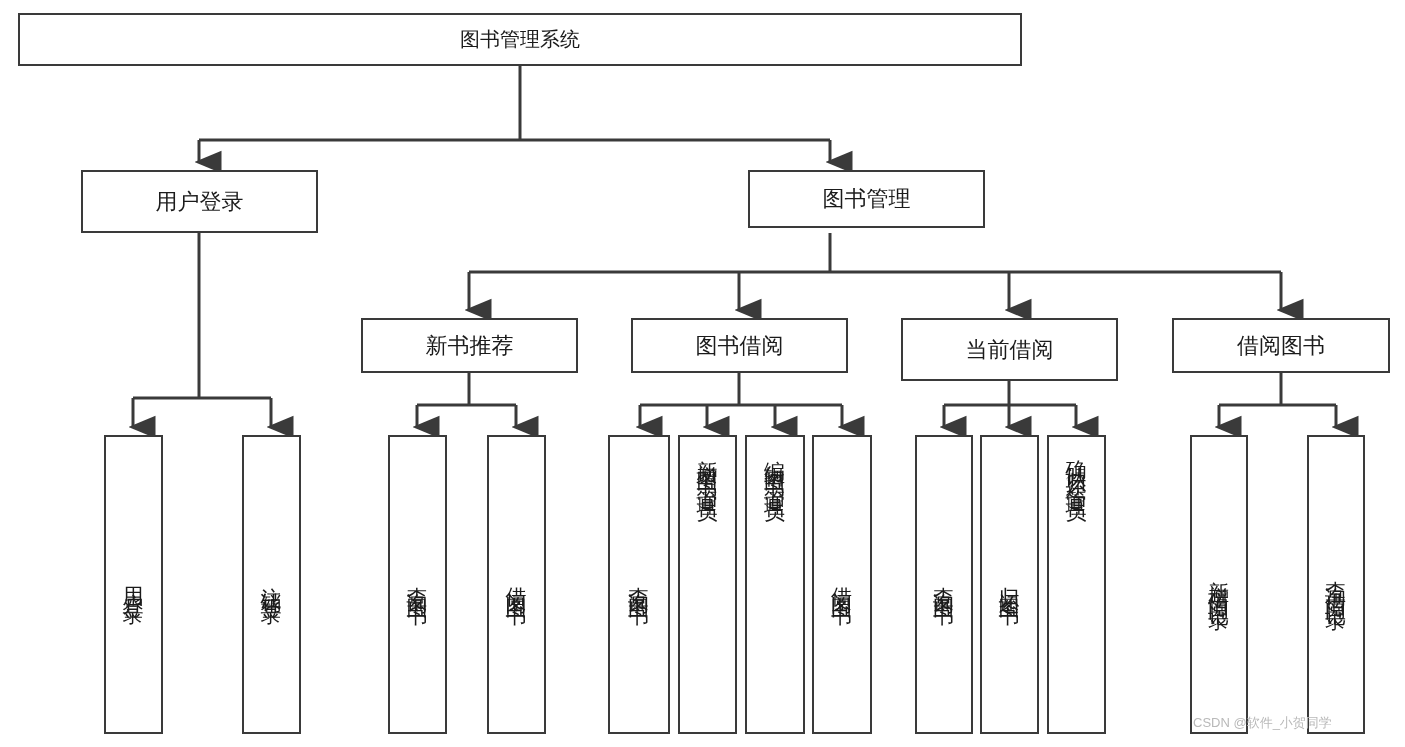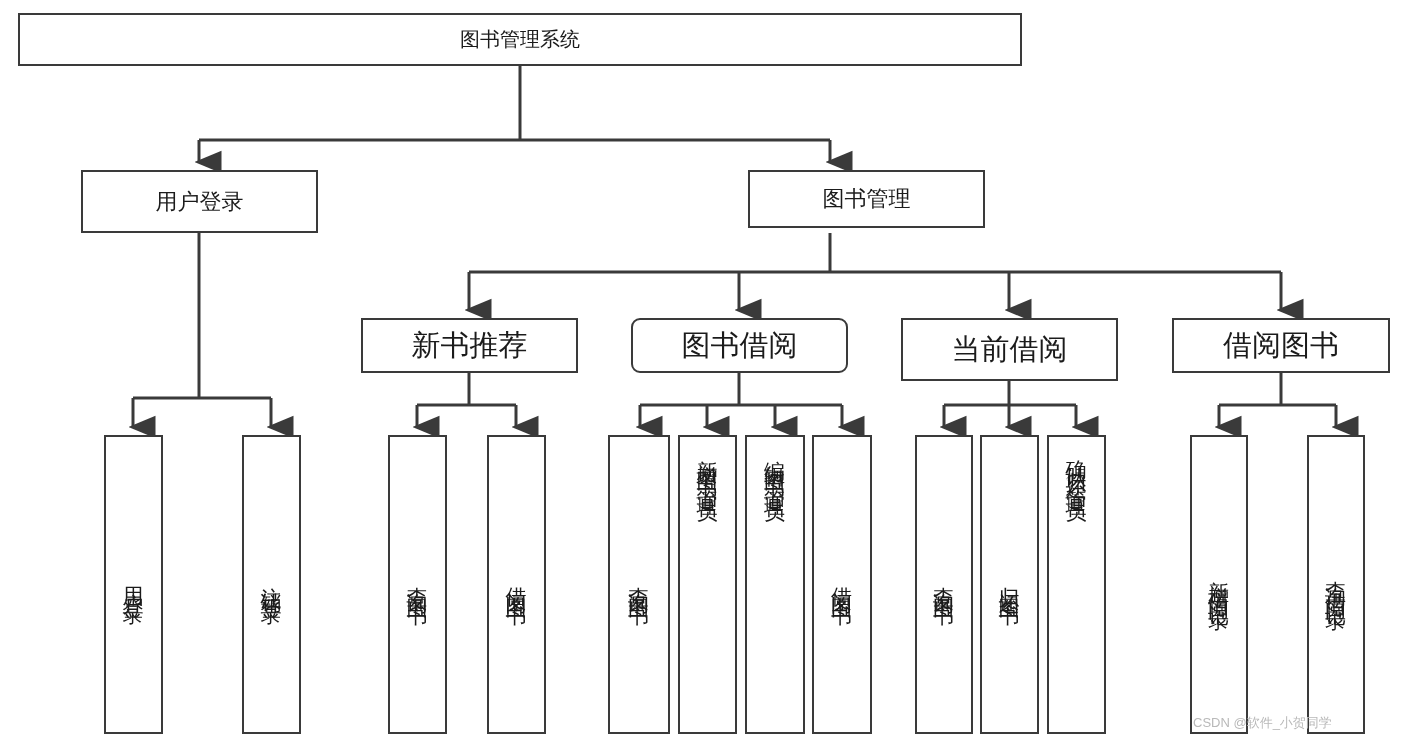--- a/index.html
+++ b/index.html
@@ -18,21 +18,21 @@
     background:#ffffff;
     border:2px solid #3a3a3a;
     display:flex;
     align-items:center;
     justify-content:center;
     color:#1b1b1b;
     z-index:3;
   }
   .node.root{font-size:20px;}
   .node.lvl1{font-size:22px;}
-  .node.lvl2{font-size:29px;text-align:right;}
+  .node.lvl2{font-size:22px;text-align:right;}
 
   .leaf{
     position:absolute;
     box-sizing:border-box;
     background:#ffffff;
     border:2px solid #3a3a3a;
     z-index:3;
     display:flex;
     justify-content:center;
     color:#1b1b1b;
@@ -115,21 +115,21 @@
 </svg>
 
 <div class="node root" style="left:18px;top:13px;width:1004px;height:53px;">图书管理系统</div>
 
 <div class="node lvl1" style="left:81px;top:170px;width:237px;height:63px;">用户登录</div>
 
 <div class="node lvl1" style="left:748px;top:170px;width:237px;height:58px;">图书管理</div>
 
 <div class="node lvl2" style="left:361px;top:318px;width:217px;height:55px;">新书推荐</div>
 
-<div class="node lvl2" style="left:631px;top:318px;width:217px;height:55px;border-radius:9px;">图书借阅</div>
+<div class="node lvl2" style="left:631px;top:318px;width:217px;height:55px;">图书借阅</div>
 
 <div class="node lvl2" style="left:901px;top:318px;width:217px;height:63px;">当前借阅</div>
 
 <div class="node lvl2" style="left:1172px;top:318px;width:218px;height:55px;">借阅图书</div>
 
 <div class="leaf mid" style="left:104px;top:435px;width:59px;height:299px;">
   <span class="vtext">用户登录</span>
 </div>
 <div class="leaf mid" style="left:242px;top:435px;width:59px;height:299px;">
   <span class="vtext">注销登录</span>

